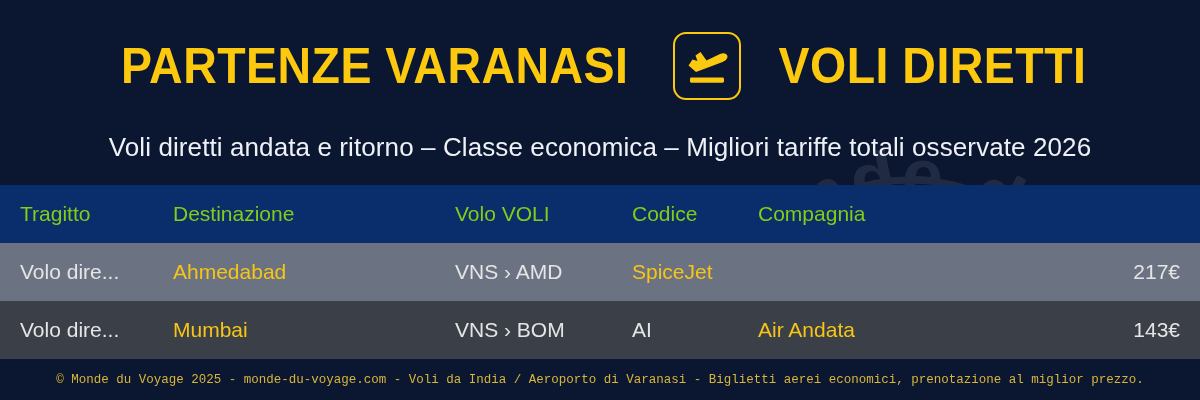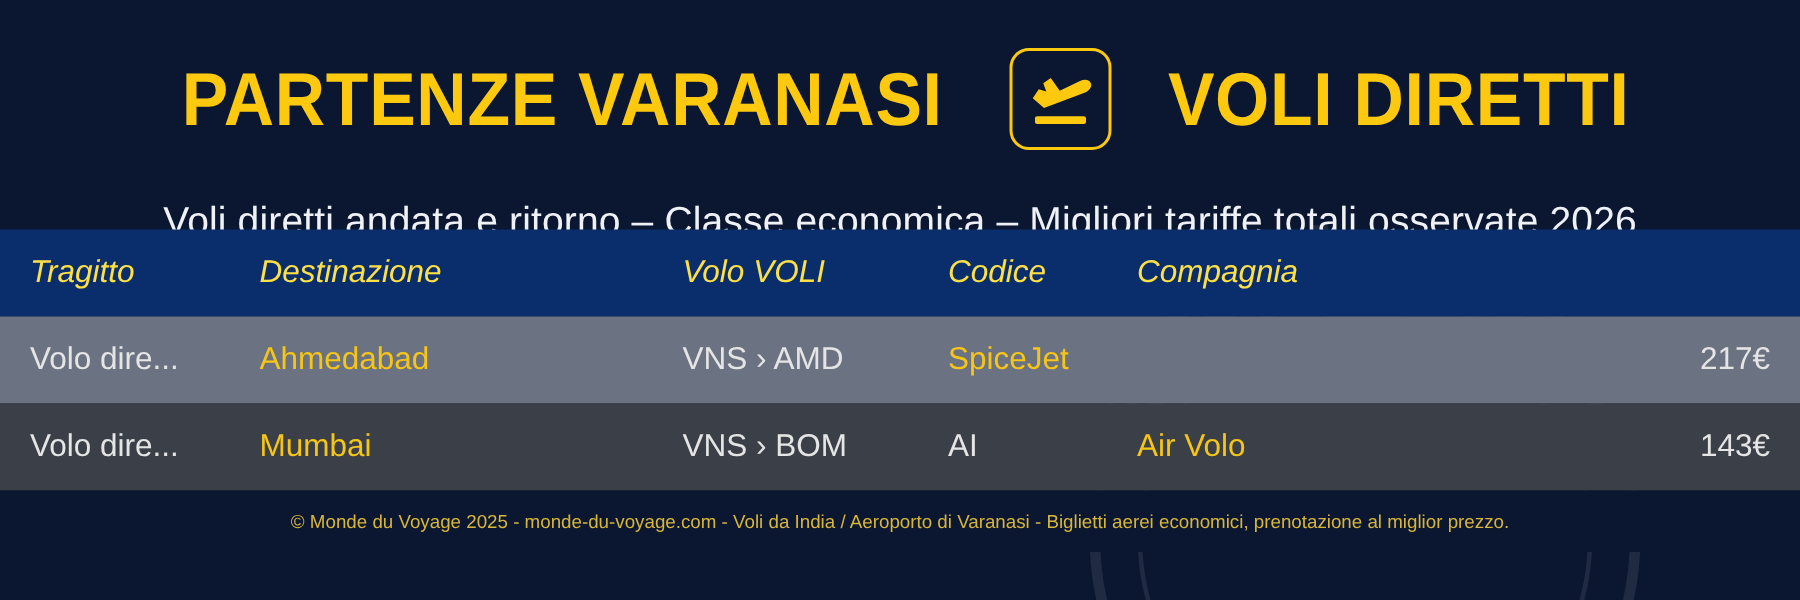--- a/index.html
+++ b/index.html
@@ -32,21 +32,21 @@
     pointer-events: none;
     opacity: 0.085;
     z-index: 0;
   }
   .watermark svg { display: block; }
 
   
   .header {
     position: relative;
     z-index: 2;
-    height: 153px;
+    height: 185px;
     box-sizing: border-box;
     padding-top: 26px;
   }
 
   .title-row {
     display: flex;
     align-items: center;
     justify-content: center;
     gap: 26px;
     height: 80px;
@@ -113,35 +113,36 @@
     overflow: hidden;
   }
 
   .c-route  { width: 153px; flex: 0 0 153px; }
   .c-dest   { width: 282px; flex: 0 0 282px; }
   .c-iata   { width: 177px; flex: 0 0 177px; }
   .c-code   { width: 126px; flex: 0 0 126px; }
   .c-comp   { width: 282px; flex: 0 0 282px; }
   .c-price  { flex: 1 1 auto; text-align: right; }
 
-  .row.head .cell { color: #fde047; font-style: italic; }
+  .row.head .cell { color: #84cc16; }
 
   .row.r0 .cell, .row.r1 .cell { color: #e5e5e5; }
   .row.r0 .c-dest, .row.r1 .c-dest,
   .row.r0 .c-comp, .row.r1 .c-comp { color: #f5c518; }
 
   
   .footer {
     position: relative;
     z-index: 2;
     height: 41px;
     display: flex;
     align-items: center;
     justify-content: center;
     background: #0b1630;
+    font-family: Liberation Mono, monospace;
   }
   .footer-text {
     color: #d8b63a;
     font-size: 12.5px;
     white-space: nowrap;
   }
 </style>
 </head>
 <body>
 
@@ -202,21 +203,21 @@
       <div class="cell c-iata">VNS › AMD</div>
       <div class="cell c-comp">SpiceJet</div>
       <div class="cell c-price">217€</div>
     </div>
 
     <div class="row r1">
       <div class="cell c-route">Volo dire...</div>
       <div class="cell c-dest">Mumbai</div>
       <div class="cell c-iata">VNS › BOM</div>
       <div class="cell c-code">AI</div>
-      <div class="cell c-comp">Air Volo</div>
+      <div class="cell c-comp">Air Andata</div>
       <div class="cell c-price">143€</div>
     </div>
 
   </div>
 
   <div class="footer">
     <div class="footer-text">© Monde du Voyage 2025 - monde-du-voyage.com - Voli da India / Aeroporto di Varanasi - Biglietti aerei economici, prenotazione al miglior prezzo.</div>
   </div>
 
 </div>

